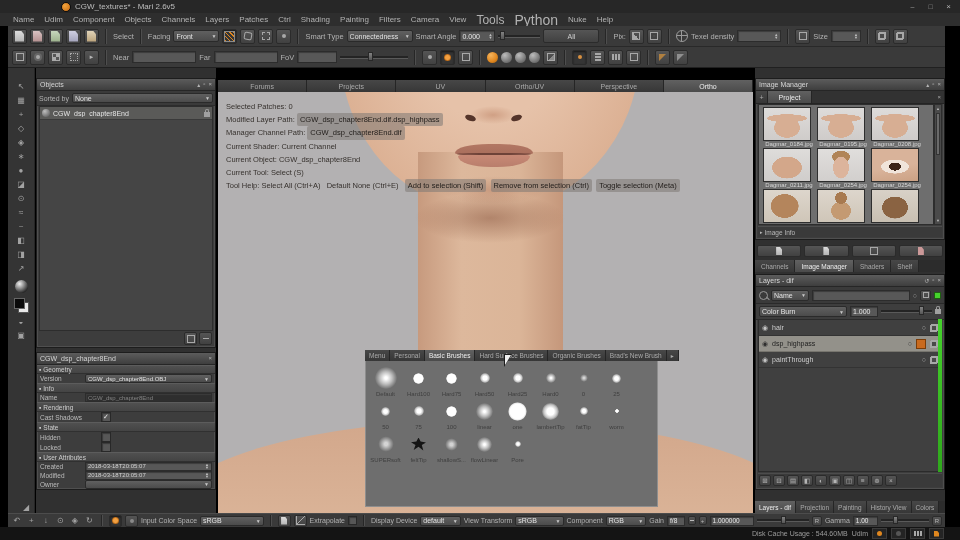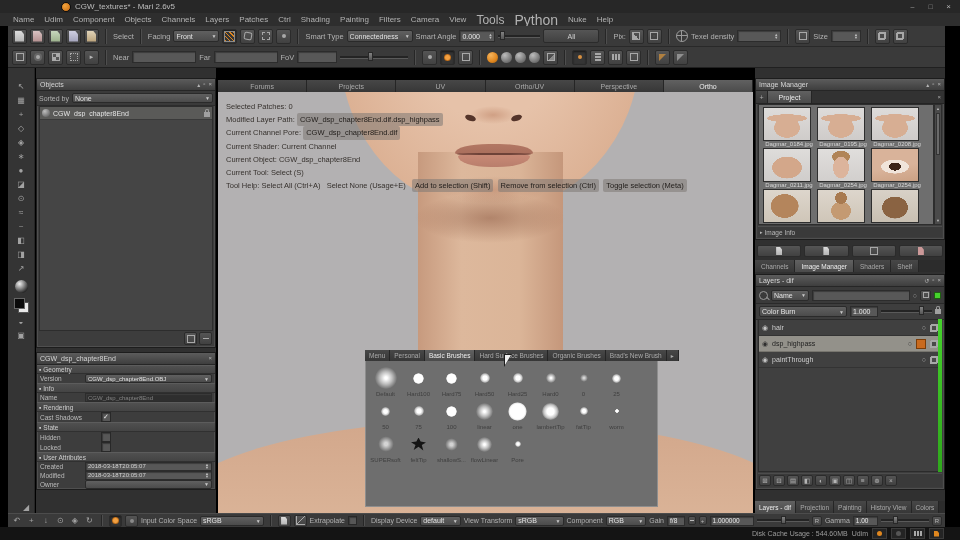--- a/index.html
+++ b/index.html
@@ -455,27 +455,27 @@
       <div class="abs" style="left:293px;top:23px;width:11px;height:6px;border-radius:50%;background:#54342a;transform:rotate(-18deg);"></div>
       <div class="abs" style="left:237px;top:52px;width:78px;height:24px;">
         <div class="abs" style="left:0;top:0;width:78px;height:11px;background:linear-gradient(#b27763,#a96e5c);border-radius:45% 45% 20% 20% / 85% 85% 20% 20%;"></div>
         <div class="abs" style="left:3px;top:10px;width:72px;height:13px;background:linear-gradient(#c98a76,#b97e6c);border-radius:20% 20% 50% 50% / 20% 20% 90% 90%;"></div>
         <div class="abs" style="left:2px;top:9px;width:74px;height:2px;background:#6e4238;border-radius:50%;"></div>
       </div>
 
       <div class="abs ovl" style="left:8px;top:8px;">
         <div>Selected Patches: 0</div>
         <div><span>Modified Layer Path:</span> <span class="chip">CGW_dsp_chapter8End.dif.dsp_highpass</span></div>
-        <div><span>Current Channel Pore:</span> <span class="chip">CGW_dsp_chapter8End.dif</span></div>
+        <div><span>Manager Channel Path:</span> <span class="chip">CGW_dsp_chapter8End.dif</span></div>
         <div>Current Shader: Current Channel</div>
         <div>Current Object: CGW_dsp_chapter8End</div>
         <div>Current Tool: Select (S)</div>
         <div>
           <span>Tool Help: Select All (Ctrl+A)</span>&nbsp;&nbsp;
-          <span>Select None (Usage+E)</span>&nbsp;&nbsp;
+          <span>Default None (Ctrl+E)</span>&nbsp;&nbsp;
           <span class="chip">Add to selection (Shift)</span>&nbsp;
           <span class="chip">Remove from selection (Ctrl)</span>&nbsp;
           <span class="chip">Toggle selection (Meta)</span>
         </div>
       </div>
 
       <div class="abs" style="left:147px;top:258px;width:293px;height:157px;">
         <div class="fx" style="height:11px;background:#2e2e2e;">
           <div class="tab" style="font-size:6.5px;padding:0 4px;">Menu</div>
           <div class="tab" style="font-size:6.5px;padding:0 4px;">Personal</div>

